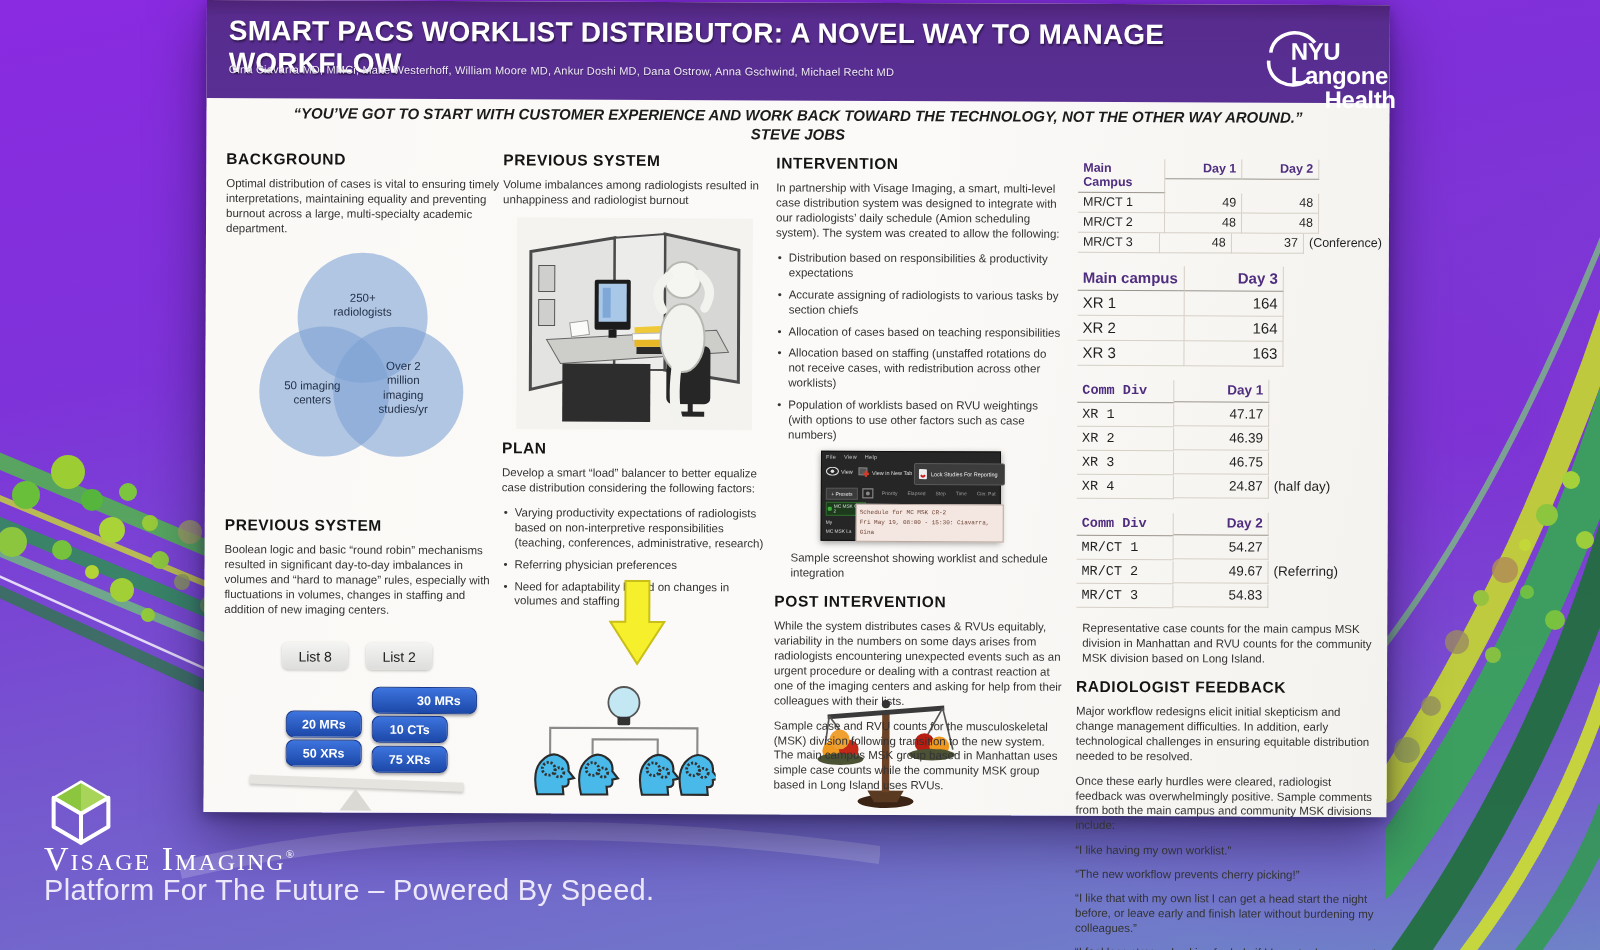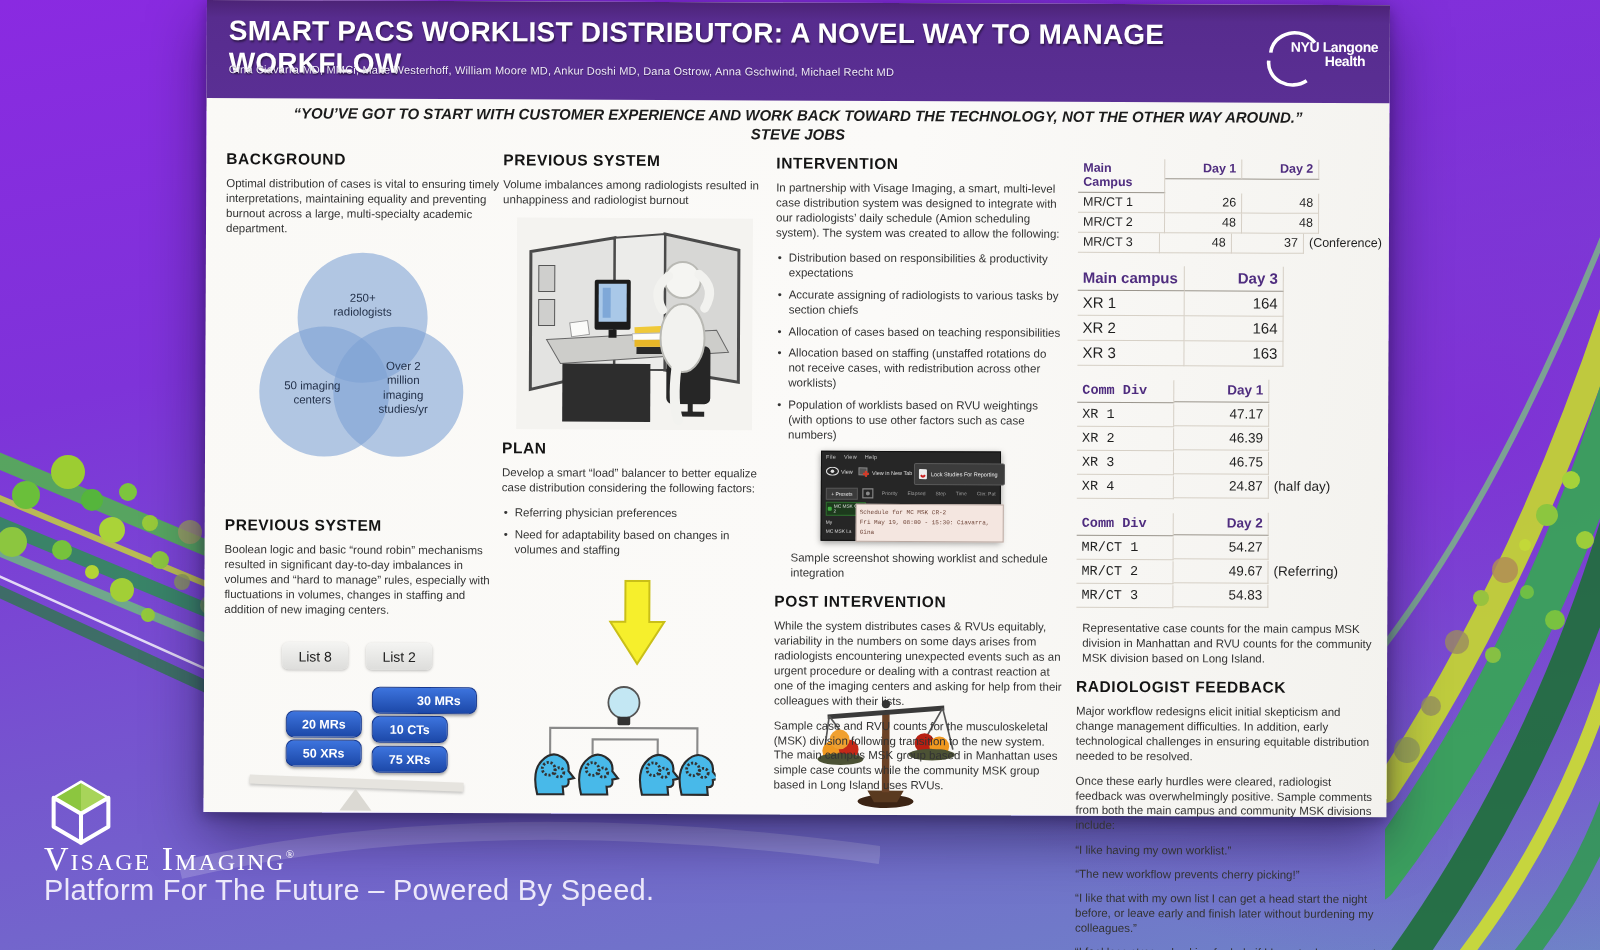--- a/index.html
+++ b/index.html
@@ -25,21 +25,21 @@
   #banner{
     left:0;top:0;width:1183px;height:98px;
     background:linear-gradient(#4c2376 0%,#572c8e 18%,#5a2f94 100%);
   }
   #poster-title{
     left:22px;top:15px;width:1010px;color:#fff;font-size:28px;font-weight:bold;
     letter-spacing:.2px;text-shadow:1px 2px 2px rgba(0,0,0,.45);
   }
   #poster-authors{left:22px;top:63px;width:900px;color:#f1ecfa;font-size:11px;letter-spacing:.2px;text-shadow:0 1px 1px rgba(0,0,0,.4);}
   #nyu-logo{left:1056px;top:26px;width:122px;height:58px;color:#fff;}
-  #nyu-text{position:absolute;left:28px;top:9px;font-weight:bold;line-height:1.0;font-size:14px;letter-spacing:-.4px;}
+  #nyu-text{position:absolute;left:28px;top:9px;font-weight:bold;line-height:1.0;font-size:24px;letter-spacing:-.4px;}
   #nyu-text .l2{display:block;margin-left:34px;}
   #quote-wrap{left:0;top:104px;width:1183px;text-align:center;color:#1b1b1b;
     font-size:15px;font-weight:bold;font-style:italic;line-height:1.25;}
   
   .col{position:absolute;}
   #col1{left:20px;top:150px;width:276px;}
   #col2{left:297px;top:150px;width:264px;}
   #col3{left:570px;top:152px;width:290px;}
   #col4{left:872px;top:155px;width:304px;}
   .h{font-size:15.5px;font-weight:bold;letter-spacing:.6px;color:#141414;margin:0 0 8px;}
@@ -249,20 +249,21 @@
       <ellipse cx="166" cy="120" rx="22" ry="34" fill="#f2f2ef" stroke="#b9b9b4" stroke-width="2"></ellipse>
       <circle cx="166" cy="62" r="18" fill="#f5f5f2" stroke="#b9b9b4" stroke-width="2"></circle>
       <path d="M146,92 Q134,72 152,58" stroke="#f2f2ef" stroke-width="9" fill="none" stroke-linecap="round"></path>
       <path d="M188,90 Q200,70 182,56" stroke="#f2f2ef" stroke-width="9" fill="none" stroke-linecap="round"></path>
       <path d="M160,150 q-4,34 2,52" stroke="#f2f2ef" stroke-width="10" fill="none" stroke-linecap="round"></path>
     </svg>
 
     <div class="h">PLAN</div>
     <p class="p">Develop a smart “load” balancer to better equalize case distribution considering the following factors:</p>
     <ul class="bullets">
+      <li>Varying productivity expectations of radiologists based on non-interpretive responsibilities (teaching, conferences, administrative, research)</li>
       <li>Referring physician preferences</li>
       <li>Need for adaptability based on changes in volumes and staffing</li>
     </ul>
   </div>
 
   <svg class="abs" style="left:404px;top:578px;" width="58" height="86" viewBox="0 0 58 86">
     <polygon points="17,1 41,1 41,42 56,42 29,84 2,42 17,42" fill="#f6ef2c" stroke="#c9bf18" stroke-width="2"></polygon>
   </svg>
 
   <svg class="abs" style="left:328px;top:672px;" width="184" height="124" viewBox="0 0 260 170">
@@ -396,21 +397,21 @@
   <div id="col4" class="col">
 
     <div class="tbl t-sm">
       <div class="trow th">
         <span class="tc lab">Main Campus</span>
         <span class="tc val">Day 1</span>
         <span class="tc val">Day 2</span>
       </div>
       <div class="trow">
         <span class="tc lab bordered">MR/CT 1</span>
-        <span class="tc val bordered">26</span>
+        <span class="tc val bordered">49</span>
         <span class="tc val bordered">48</span>
       </div>
       <div class="trow">
         <span class="tc lab bordered">MR/CT 2</span>
         <span class="tc val bordered">48</span>
         <span class="tc val bordered">48</span>
       </div>
       <div class="trow">
         <span class="tc lab bordered">MR/CT 3</span>
         <span class="tc val bordered">48</span>

